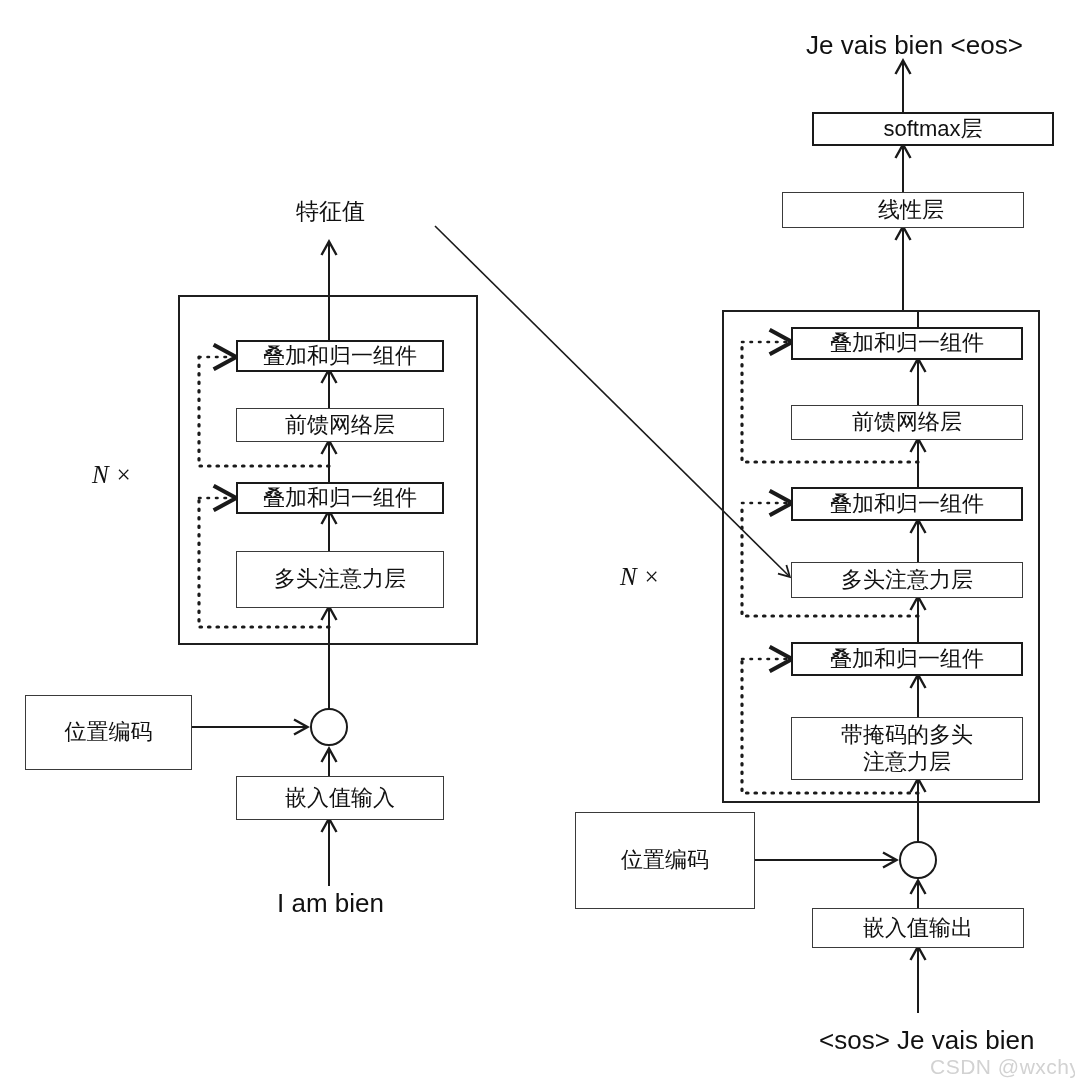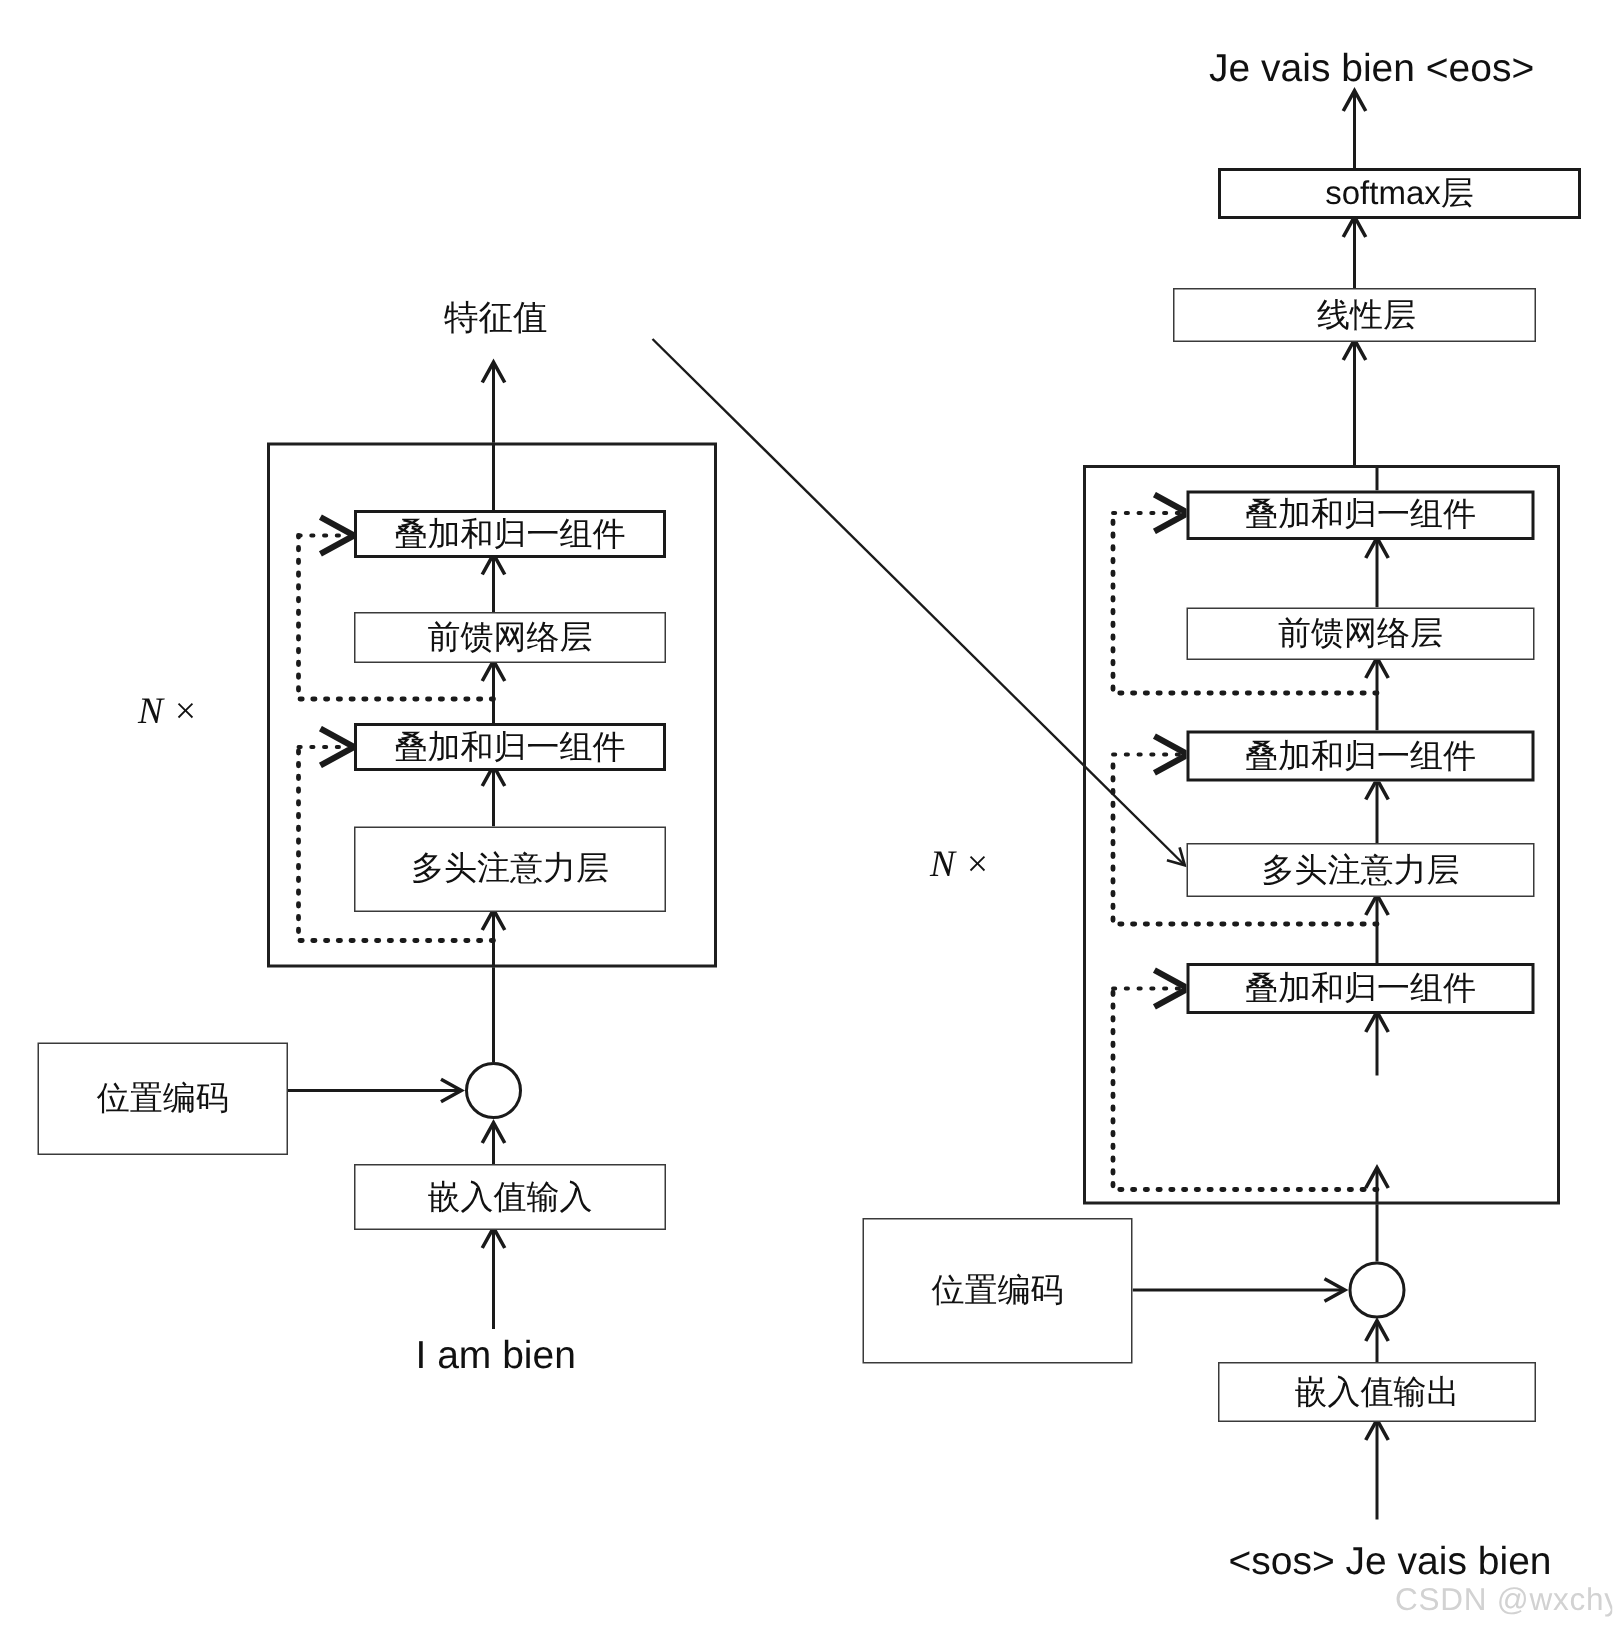--- a/index.html
+++ b/index.html
@@ -215,20 +215,22 @@
   <div class="box cn-sm" style="left:791px; top:327px; width:232px; height:33px;">叠加和归一组件</div>
 
   <div class="box thin cn-sm" style="left:791px; top:405px; width:232px; height:35px;">前馈网络层</div>
 
   <div class="box cn-sm" style="left:791px; top:487px; width:232px; height:34px;">叠加和归一组件</div>
 
   <div class="box thin cn-sm" style="left:791px; top:562px; width:232px; height:36px;">多头注意力层</div>
 
   <div class="box cn-sm" style="left:791px; top:642px; width:232px; height:34px;">叠加和归一组件</div>
 
+  <div class="box thin cn-sm" style="left:791px; top:717px; width:232px; height:63px;">带掩码的多头
+注意力层</div>
 
   <div class="box thin cn-sm" style="left:575px; top:812px; width:180px; height:97px;">位置编码</div>
 
   <div class="pe-circle" style="left:899px; top:841px; width:38px; height:38px;"></div>
 
   <div class="box thin cn-sm" style="left:812px; top:908px; width:212px; height:40px;">嵌入值输出</div>
 
   <div class="label en" style="left:819px; top:1025px;">&lt;sos&gt; Je vais bien</div>
 
 

